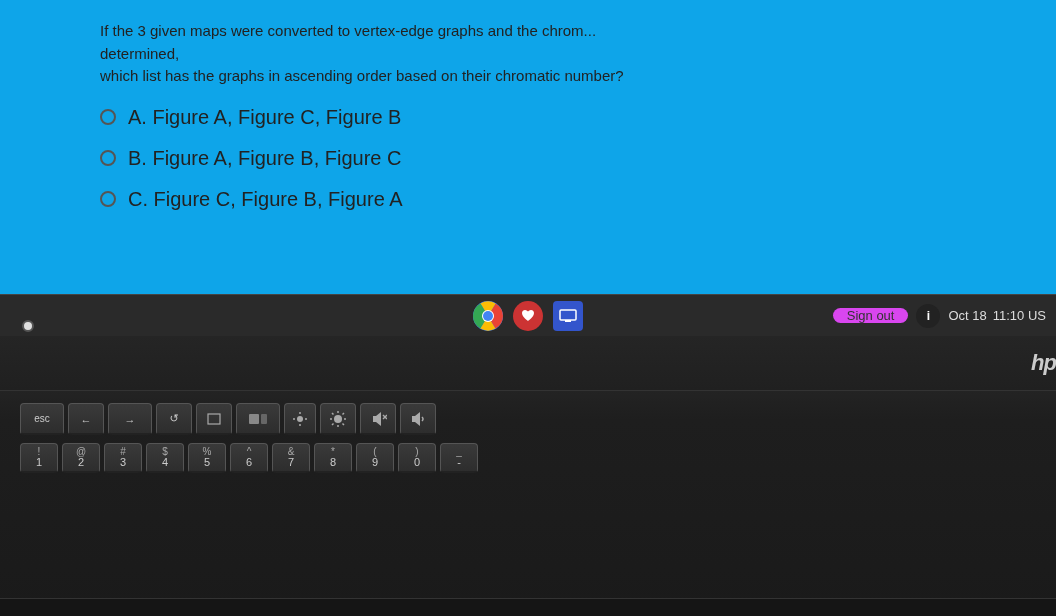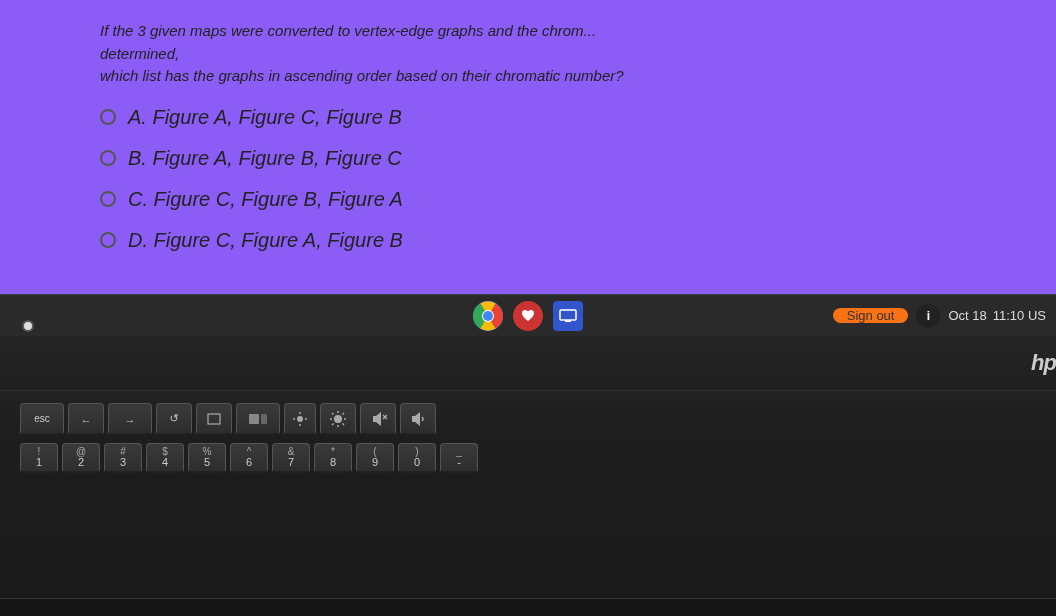--- a/index.html
+++ b/index.html
@@ -19,25 +19,24 @@
       left: 0;
       right: 0;
       bottom: 280px;
       background: #f0f0f0;
       display: flex;
       flex-direction: column;
     }
 
     .screen-content {
       flex: 1;
-      background: #8b5cf6;
+      background: #0ea5e9;
       padding: 20px 40px 10px 100px;
       position: relative;
       overflow: hidden;
-      font-style: italic;
     }
 
     .question-text {
       font-size: 15px;
       color: #222;
       line-height: 1.5;
       margin-bottom: 18px;
       font-weight: 400;
     }
 
@@ -112,21 +111,21 @@
 
     .taskbar-right {
       position: absolute;
       right: 10px;
       display: flex;
       align-items: center;
       gap: 8px;
     }
 
     .sign-out-btn {
-      background: #f97316;
+      background: #d946ef;
       border: none;
       border-radius: 16px;
       padding: 0 14px;
       font-size: 13px;
       color: #333;
       cursor: pointer;
     }
 
     .info-circle {
       width: 24px;
@@ -259,24 +258,20 @@
       <div class="radio-circle"></div>
       <span>A.  Figure A, Figure C, Figure B</span>
     </div>
     <div class="answer-option">
       <div class="radio-circle"></div>
       <span>B.  Figure A, Figure B, Figure C</span>
     </div>
     <div class="answer-option">
       <div class="radio-circle"></div>
       <span>C.  Figure C, Figure B, Figure A</span>
-    </div>
-    <div class="answer-option">
-      <div class="radio-circle"></div>
-      <span>D.  Figure C, Figure A, Figure B</span>
     </div>
   </div>
 
   <div class="taskbar">
     <div class="taskbar-icons">
 
       <div class="taskbar-icon">
         <div style="width:30px;height:30px;position:relative;">
           <svg width="30" height="30" viewBox="0 0 30 30">
             <circle cx="15" cy="15" r="15" fill="#4285f4"></circle>

